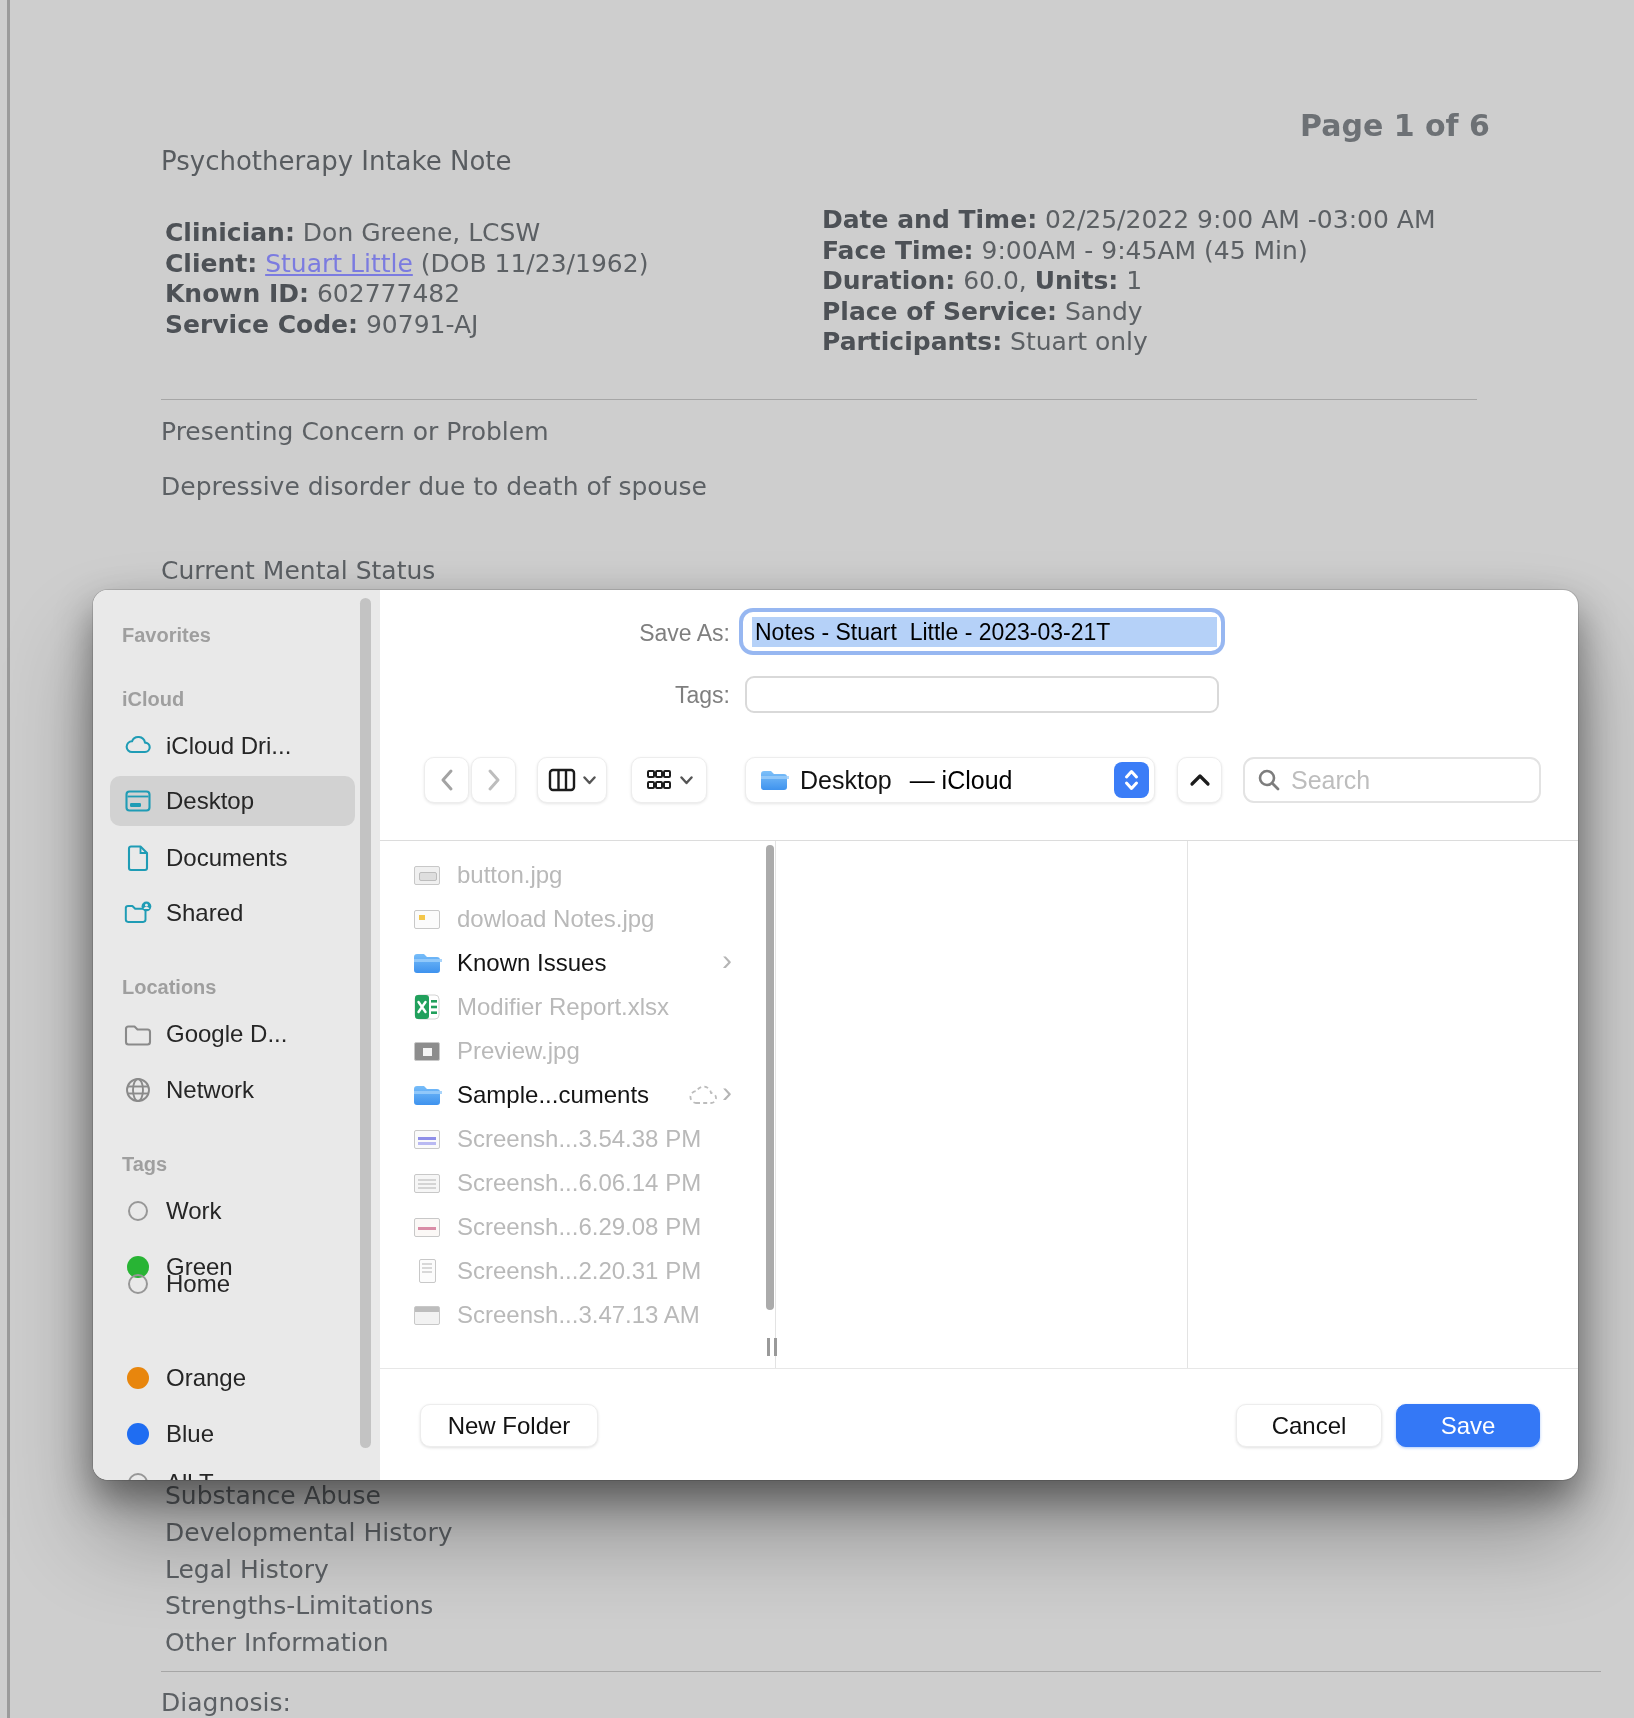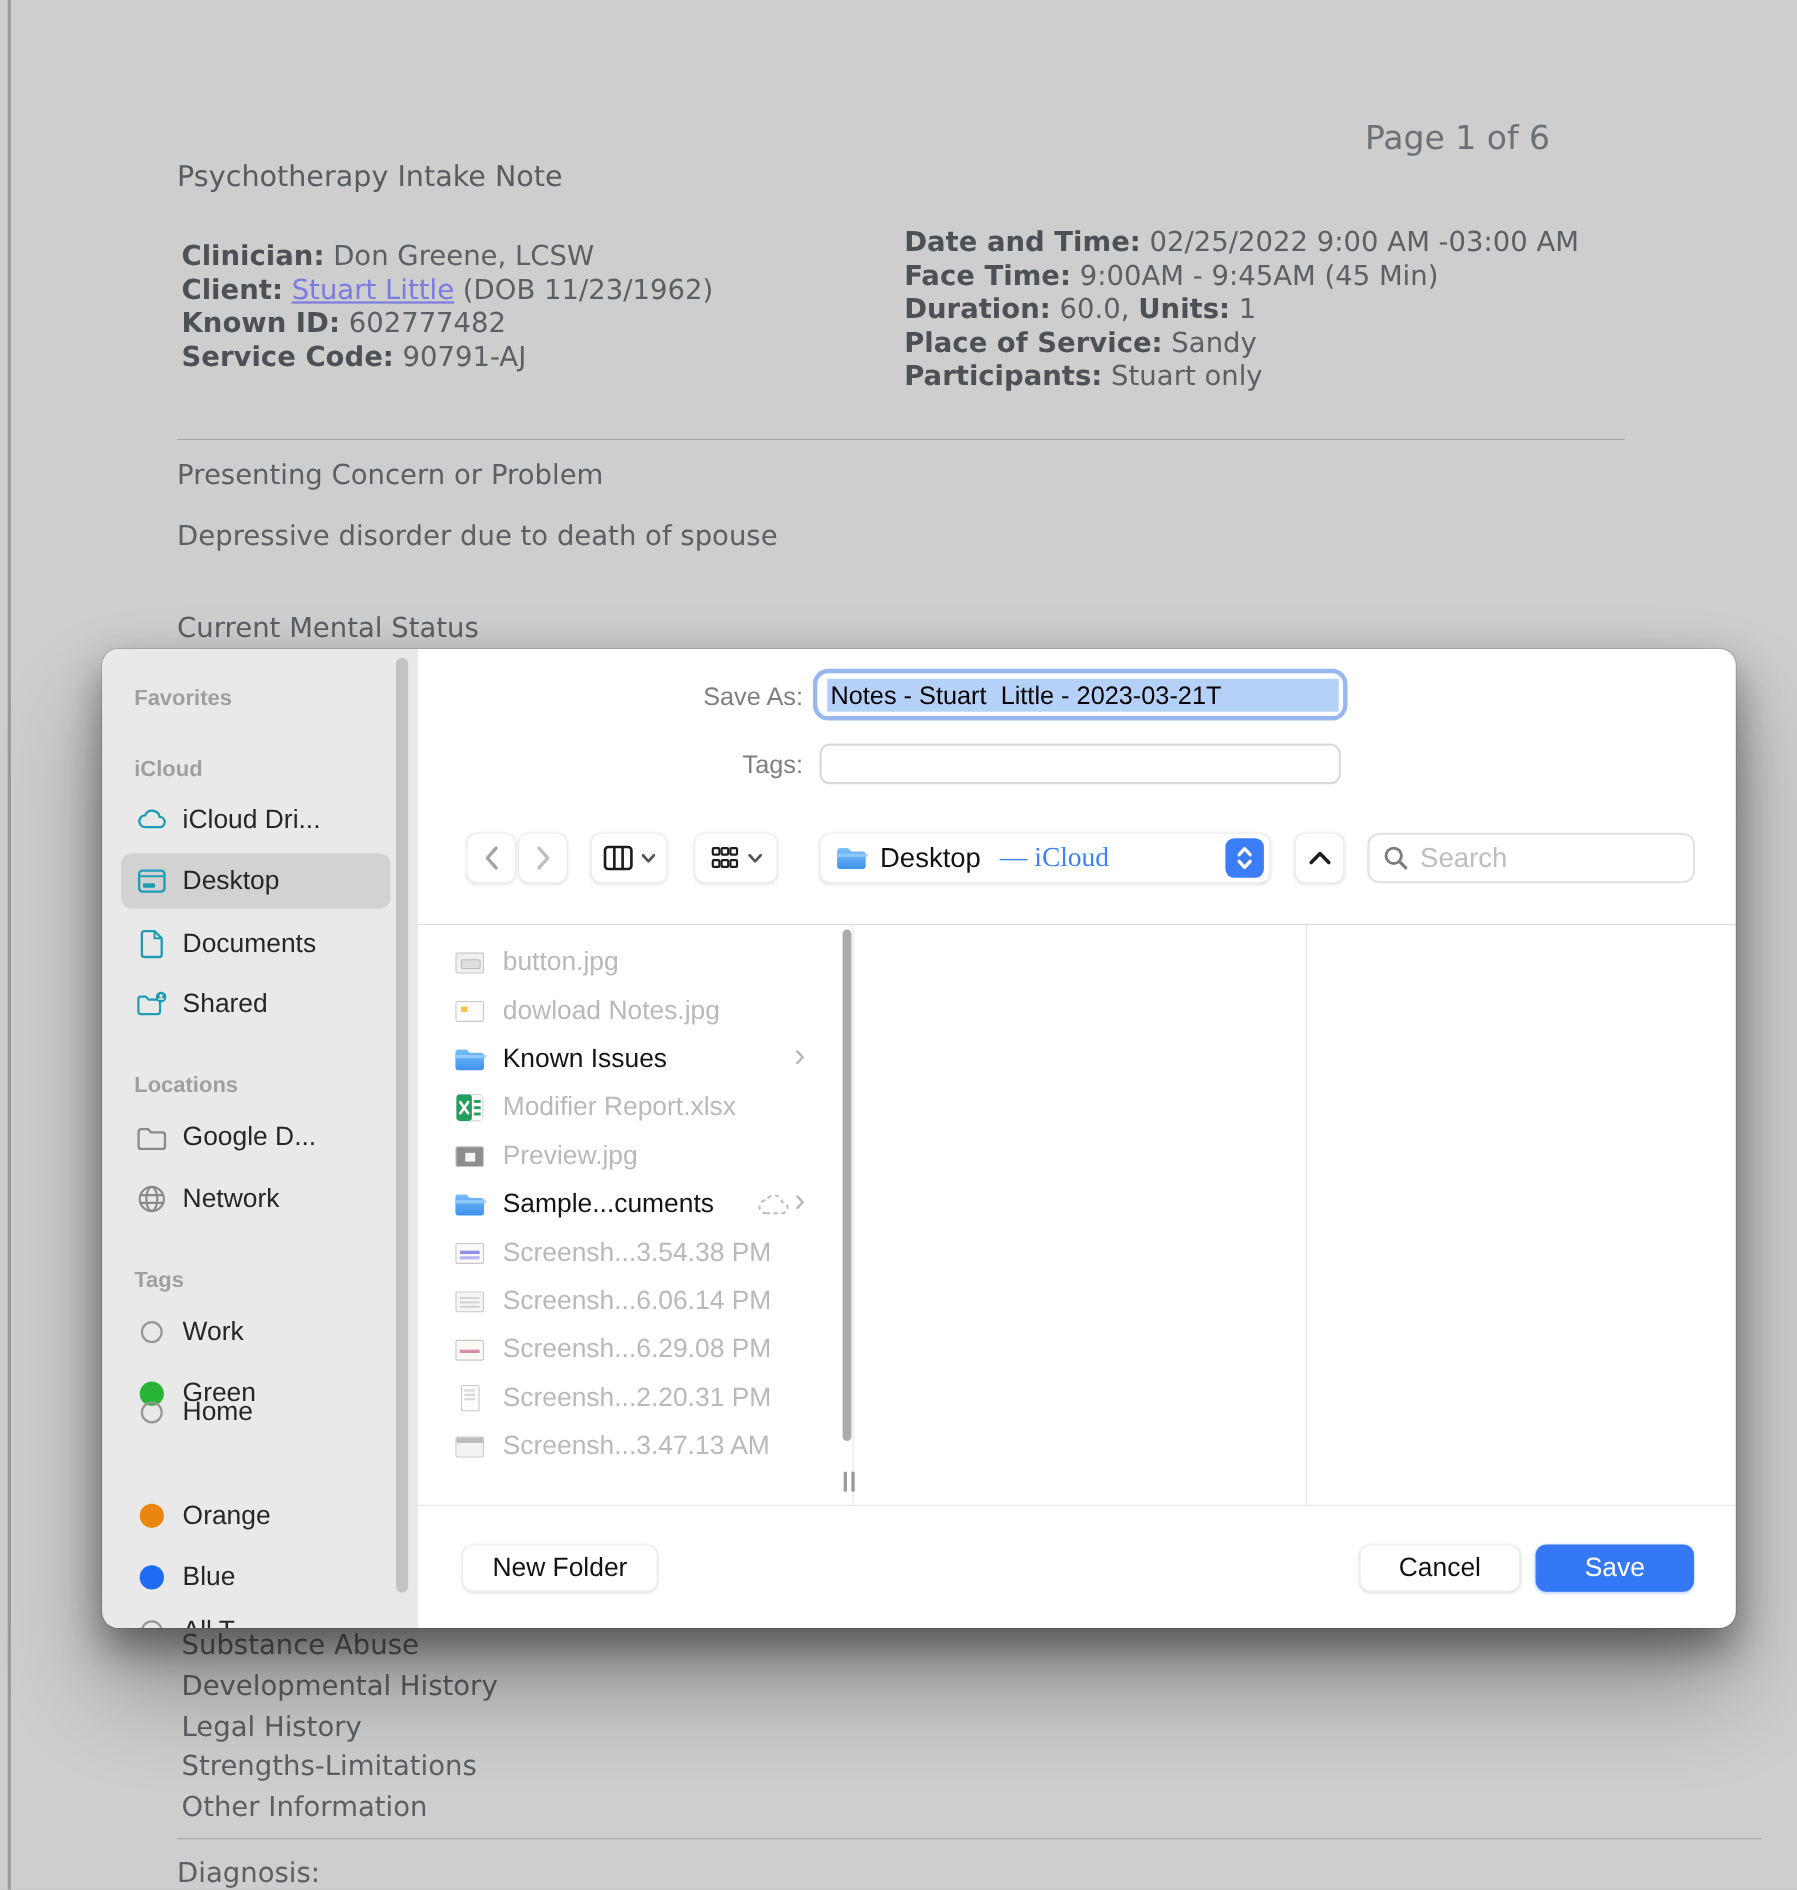--- a/index.html
+++ b/index.html
@@ -1,22 +1,22 @@
 <!DOCTYPE html>
 <html><head>
 <meta charset="utf-8">
 <style>
   html,body{margin:0;padding:0;background:#bfbfbf;}
   #stage{position:relative;width:1634px;height:1718px;background:#cecece;overflow:hidden;
          font-family:"Liberation Sans",sans-serif;}
   
   .doc{font-family:"DejaVu Sans",sans-serif;color:#5c6064;}
   #left-edge{position:absolute;left:7px;top:0;width:3px;height:100%;background:#9b9b9b;}
-  #page-indicator{position:absolute;left:1160px;top:108px;width:330px;text-align:center;
-                  font-size:30px;color:#6d7175;font-weight:400;}
+  #page-indicator{position:absolute;left:1160px;top:108px;width:330px;text-align:right;
+                  font-size:30px;color:#6d7175;font-weight:700;}
   #doc-title{position:absolute;left:161px;top:146px;font-size:26px;color:#585c60;}
   #doc-left-block{position:absolute;left:165px;top:218px;font-size:25px;line-height:30.6px;}
   #doc-right-block{position:absolute;left:822px;top:205px;font-size:25px;line-height:30.6px;}
   .doc-line b{color:#4d5156;}
   .doc-link{color:#7b7be0;text-decoration:underline;cursor:pointer;}
   .doc-divider{position:absolute;height:1px;background:#a6a6a6;}
   #doc-div1{left:161px;top:399px;width:1316px;}
   #doc-div2{left:161px;top:1671px;width:1440px;}
   #presenting-heading{position:absolute;left:161px;top:417px;font-size:25px;}
   #presenting-body{position:absolute;left:161px;top:472px;font-size:25px;}
@@ -54,21 +54,21 @@
           border-radius:10px;box-shadow:0 1px 3px rgba(0,0,0,.10);display:flex;align-items:center;
           justify-content:center;box-sizing:border-box;cursor:default;}
   #btn-back{left:331px;width:45px;}
   #btn-forward{left:378px;width:45px;}
   #btn-colview{left:444px;width:70px;gap:7px;}
   #btn-gridview{left:538px;width:76px;gap:7px;}
   #path-control{position:absolute;left:652px;top:167px;width:410px;height:46px;background:#fff;
                 border:1px solid #ededed;border-radius:10px;box-shadow:0 1px 3px rgba(0,0,0,.10);
                 display:flex;align-items:center;gap:11px;padding-left:13px;box-sizing:border-box;}
   #path-name{font-size:25px;color:#121212;}
-  #path-loc{font-size:25px;color:#3b82f6;white-space:pre;font-family:Liberation Serif, serif;}
+  #path-loc{font-size:25px;color:#000000;white-space:pre;}
   #path-stepper{position:absolute;right:5px;top:4px;width:35px;height:36px;background:#3b7df7;
                 border-radius:8px;display:flex;align-items:center;justify-content:center;}
   #btn-up{left:1084px;width:45px;}
   #search-field{position:absolute;left:1150px;top:167px;width:298px;height:46px;background:#fff;
                 border:2px solid #e3e3e3;border-radius:11px;display:flex;align-items:center;gap:10px;
                 padding-left:12px;box-sizing:border-box;}
   #search-placeholder{font-size:25px;color:#bdbdbd;}
 
   #list-divider{position:absolute;left:287px;top:250px;width:1198px;height:1px;background:#dcdcdc;}
   #file-col1{position:absolute;left:287px;top:251px;width:395px;height:527px;overflow:hidden;padding-top:12px;box-sizing:border-box;}

